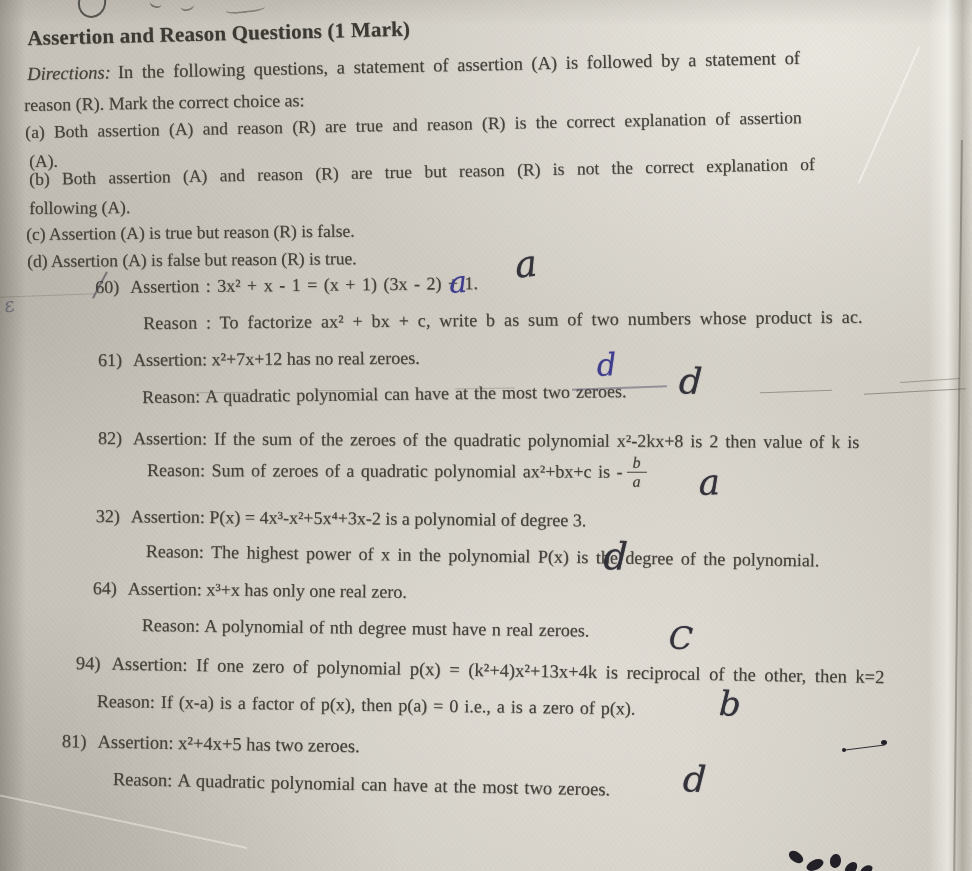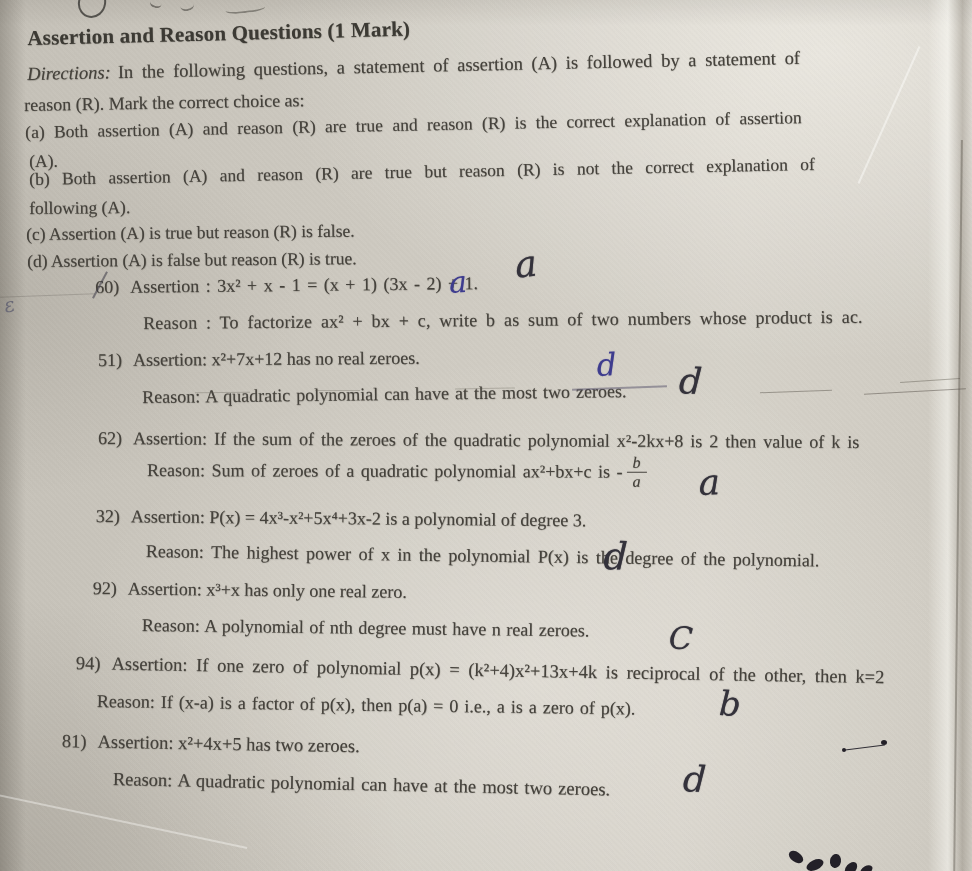--- a/index.html
+++ b/index.html
@@ -59,42 +59,42 @@
   <div class="line" style="left:26px;top:224px;font-size:17.5px;transform:rotate(-.6deg);">(c) Assertion (A) is true but reason (R) is false.</div>
   <div class="line" style="left:27px;top:251px;font-size:17.5px;transform:rotate(-.5deg);">(d) Assertion (A) is false but reason (R) is true.</div>
 
   <div class="line" style="left:95px;top:277px;font-size:18px;word-spacing:2px;transform:rotate(-.6deg);">
     <span class="qnum">60)</span><span>Assertion : 3x² + x - 1 = (x + 1) (3x - 2) + 1.</span>
   </div>
   <div class="mark" style="left:99px;top:270px;width:2px;height:30px;background:rgba(58,56,70,.55);transform:rotate(28deg);"></div>
   <div class="line" style="left:143px;top:313px;font-size:18px;word-spacing:4px;letter-spacing:.2px;transform:rotate(-.5deg);">Reason : To factorize ax² + bx + c, write b as sum of two numbers whose product is ac.</div>
 
   <div class="line" style="left:98px;top:350px;font-size:18px;transform:rotate(-.4deg);">
-    <span class="qnum">51)</span><span>Assertion: x²+7x+12 has no real zeroes.</span>
+    <span class="qnum">61)</span><span>Assertion: x²+7x+12 has no real zeroes.</span>
   </div>
   <div class="line" style="left:142px;top:387px;font-size:18px;word-spacing:1.5px;transform:rotate(-.7deg);">Reason: A quadratic polynomial can have at the most two zeroes.</div>
 
   <div class="line" style="left:98px;top:428px;font-size:18px;word-spacing:2.5px;transform:rotate(.3deg);">
-    <span class="qnum">62)</span><span>Assertion: If the sum of the zeroes of the quadratic polynomial x²-2kx+8 is 2 then value of k is</span>
+    <span class="qnum">82)</span><span>Assertion: If the sum of the zeroes of the quadratic polynomial x²-2kx+8 is 2 then value of k is</span>
   </div>
   <div class="line" style="left:147px;top:452px;font-size:18px;word-spacing:2px;transform:rotate(.2deg);display:flex;align-items:center;">
     <span>Reason: Sum of zeroes of a quadratic polynomial ax²+bx+c is -</span>
     <span class="frac">
       <span class="fn">b</span>
       <span class="fd">a</span>
     </span>
   </div>
 
   <div class="line" style="left:96px;top:506px;font-size:18px;transform:rotate(.5deg);">
     <span class="qnum">32)</span><span>Assertion: P(x) = 4x³-x²+5x⁴+3x-2 is a polynomial of degree 3.</span>
   </div>
   <div class="line" style="left:146px;top:541px;font-size:18px;word-spacing:3px;transform:rotate(.8deg);">Reason: The highest power of x in the polynomial P(x) is the degree of the polynomial.</div>
 
   <div class="line" style="left:93px;top:578px;font-size:18px;transform:rotate(.7deg);">
-    <span class="qnum">92)</span><span>Assertion: x³+x has only one real zero.</span>
+    <span class="qnum">64)</span><span>Assertion: x³+x has only one real zero.</span>
   </div>
   <div class="line" style="left:142px;top:615px;font-size:18px;word-spacing:1px;transform:rotate(.7deg);">Reason: A polynomial of nth degree must have n real zeroes.</div>
 
   <div class="line" style="left:76px;top:653px;font-size:18.5px;word-spacing:4px;transform:rotate(1deg);">
     <span class="qnum">94)</span><span>Assertion: If one zero of polynomial p(x) = (k²+4)x²+13x+4k is reciprocal of the other, then k=2</span>
   </div>
   <div class="line" style="left:97px;top:691px;font-size:18px;word-spacing:1.5px;transform:rotate(.8deg);">Reason: If (x-a) is a factor of p(x), then p(a) = 0 i.e., a is a zero of p(x).</div>
 
   <div class="line" style="left:62px;top:731px;font-size:18.5px;transform:rotate(1deg);">
     <span class="qnum">81)</span><span>Assertion: x²+4x+5 has two zeroes.</span>

